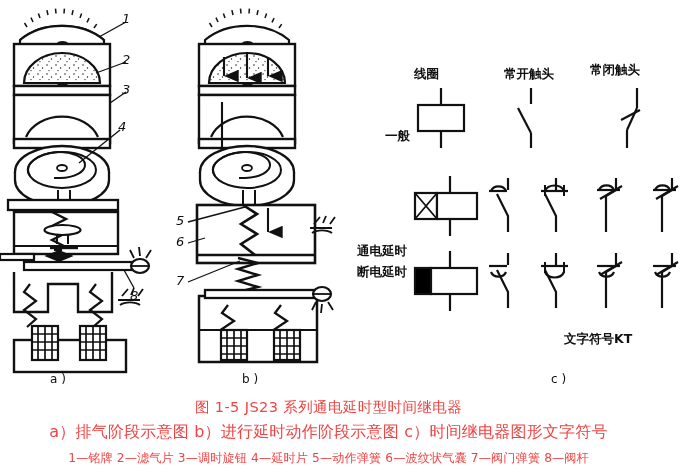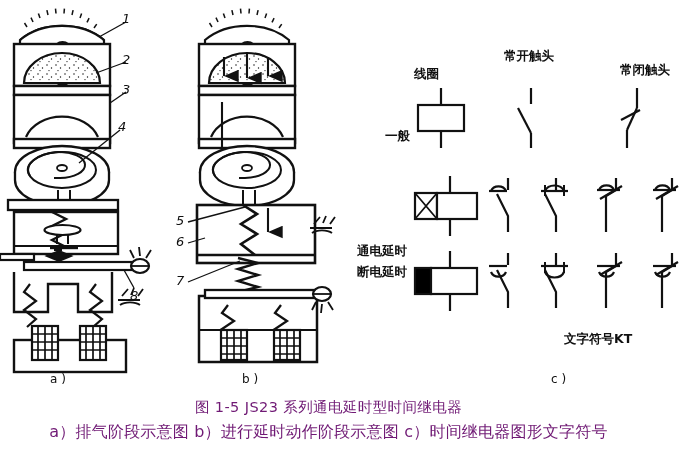--- a/index.html
+++ b/index.html
@@ -5,21 +5,21 @@
   html,body{margin:0;padding:0;}
   body{
     width:687px;height:473px;background:#ffffff;
     font-family:"DejaVu Sans","Liberation Sans",sans-serif;
     color:#101010;overflow:hidden;position:relative;
   }
   .stage{position:relative;width:687px;height:473px;}
   svg{display:block;}
   .fig{position:absolute;top:0;left:0;}
 
-  .cap{position:absolute;left:0;width:657px;text-align:center;color:#701a75;}
+  .cap{position:absolute;left:0;width:657px;text-align:center;color:#ef4444;}
   #caption-title{top:398px;font-size:14.5px;letter-spacing:.4px;}
   #caption-sub{top:422px;font-size:16px;letter-spacing:.2px;}
   #caption-legend{top:450px;font-size:12.2px;letter-spacing:.1px;}
   .sublabel{position:absolute;font-size:12px;}
   .colhead{position:absolute;font-size:12.5px;font-weight:bold;}
   .rowlabel{position:absolute;font-size:12.5px;font-weight:bold;}
   .kt{position:absolute;font-size:12.5px;font-weight:bold;}
   .callout{position:absolute;font-size:13px;font-style:italic;}
 </style>
 </head>
@@ -269,29 +269,30 @@
   <div class="callout" style="left:122px;top:52px;">2</div>
   <div class="callout" style="left:122px;top:82px;">3</div>
   <div class="callout" style="left:118px;top:119px;">4</div>
   <div class="callout" style="left:130px;top:288px;">8</div>
 
   <div class="callout" style="left:176px;top:213px;">5</div>
   <div class="callout" style="left:176px;top:234px;">6</div>
   <div class="callout" style="left:176px;top:273px;">7</div>
 
   <div class="colhead" style="left:414px;top:66px;">线圈</div>
-  <div class="colhead" style="left:504px;top:48px;">常开触头</div>
-  <div class="colhead" style="left:620px;top:62px;">常闭触头</div>
+  <div class="colhead" style="left:504px;top:66px;">常开触头</div>
+  <div class="colhead" style="left:590px;top:62px;">常闭触头</div>
 
   <div class="rowlabel" style="left:385px;top:128px;">一般</div>
   <div class="rowlabel" style="left:357px;top:199px;margin-top:44px;">通电延时</div>
   <div class="rowlabel" style="left:357px;top:264px;">断电延时</div>
 
   <div class="kt" style="left:564px;top:331px;">文字符号KT</div>
 
   <div class="sublabel" style="left:50px;top:372px;">a )</div>
   <div class="sublabel" style="left:242px;top:372px;">b )</div>
   <div class="sublabel" style="left:551px;top:372px;">c )</div>
 
   <div class="cap" id="caption-title">图 1-5    JS23 系列通电延时型时间继电器</div>
   <div class="cap" id="caption-sub">a）排气阶段示意图   b）进行延时动作阶段示意图   c）时间继电器图形文字符号</div>
+  <div class="cap" id="caption-legend">1—铭牌   2—滤气片   3—调时旋钮   4—延时片   5—动作弹簧   6—波纹状气囊   7—阀门弹簧   8—阀杆</div>
 
 </div>
 
 </body></html>

